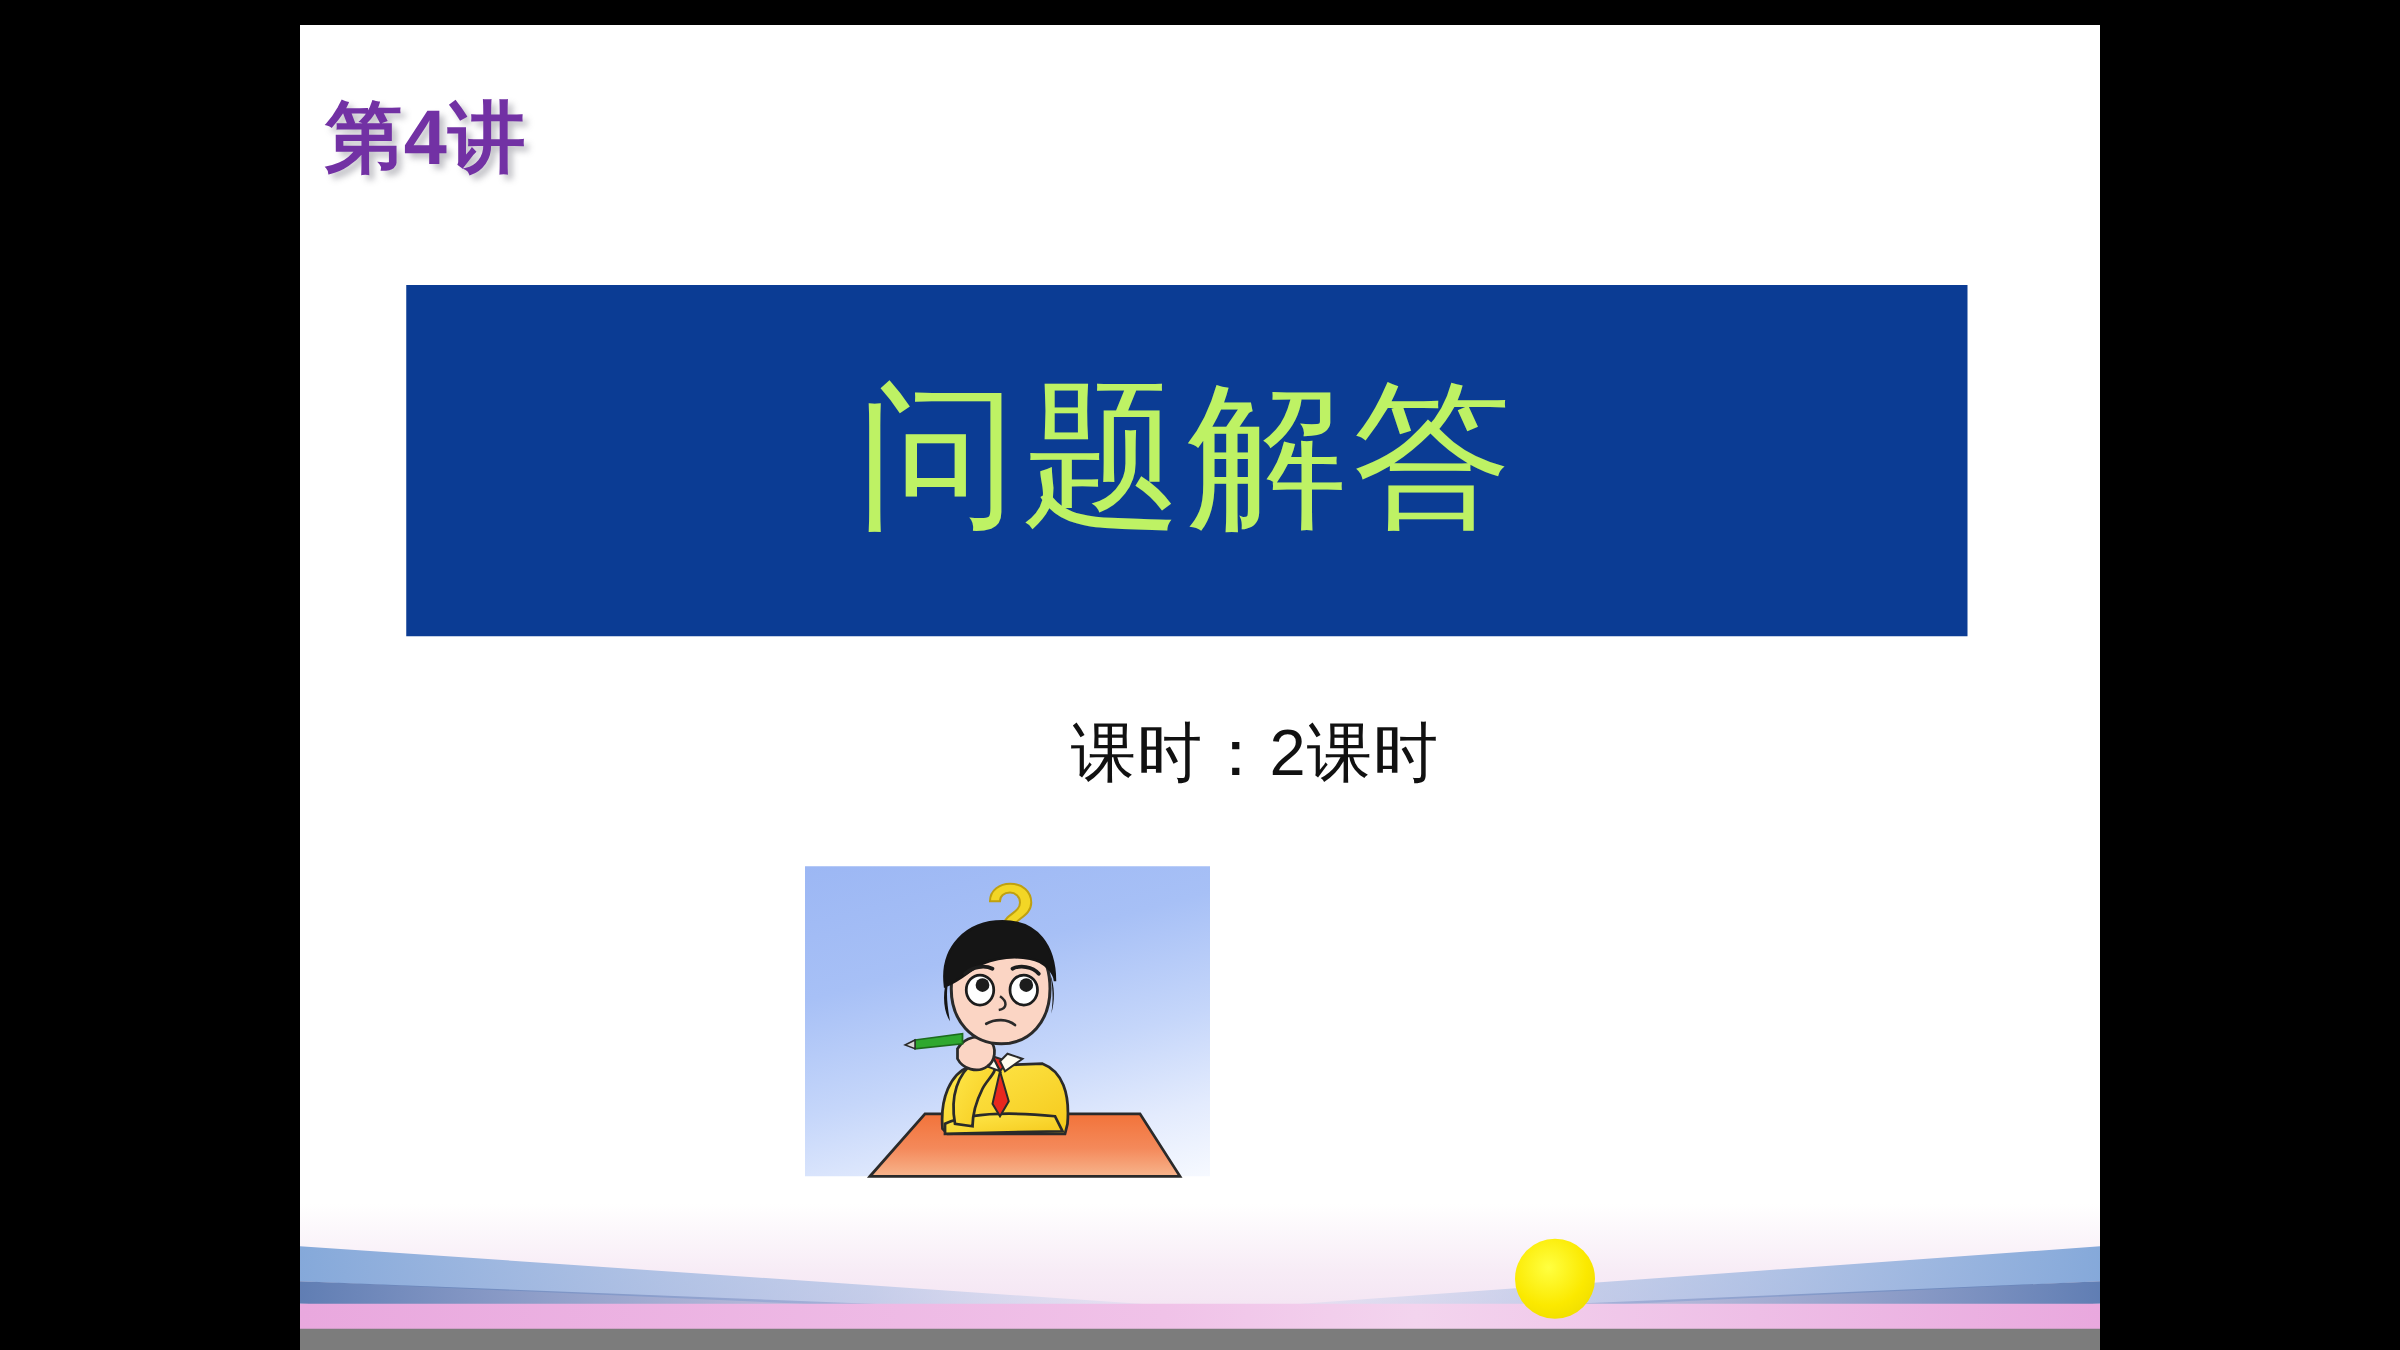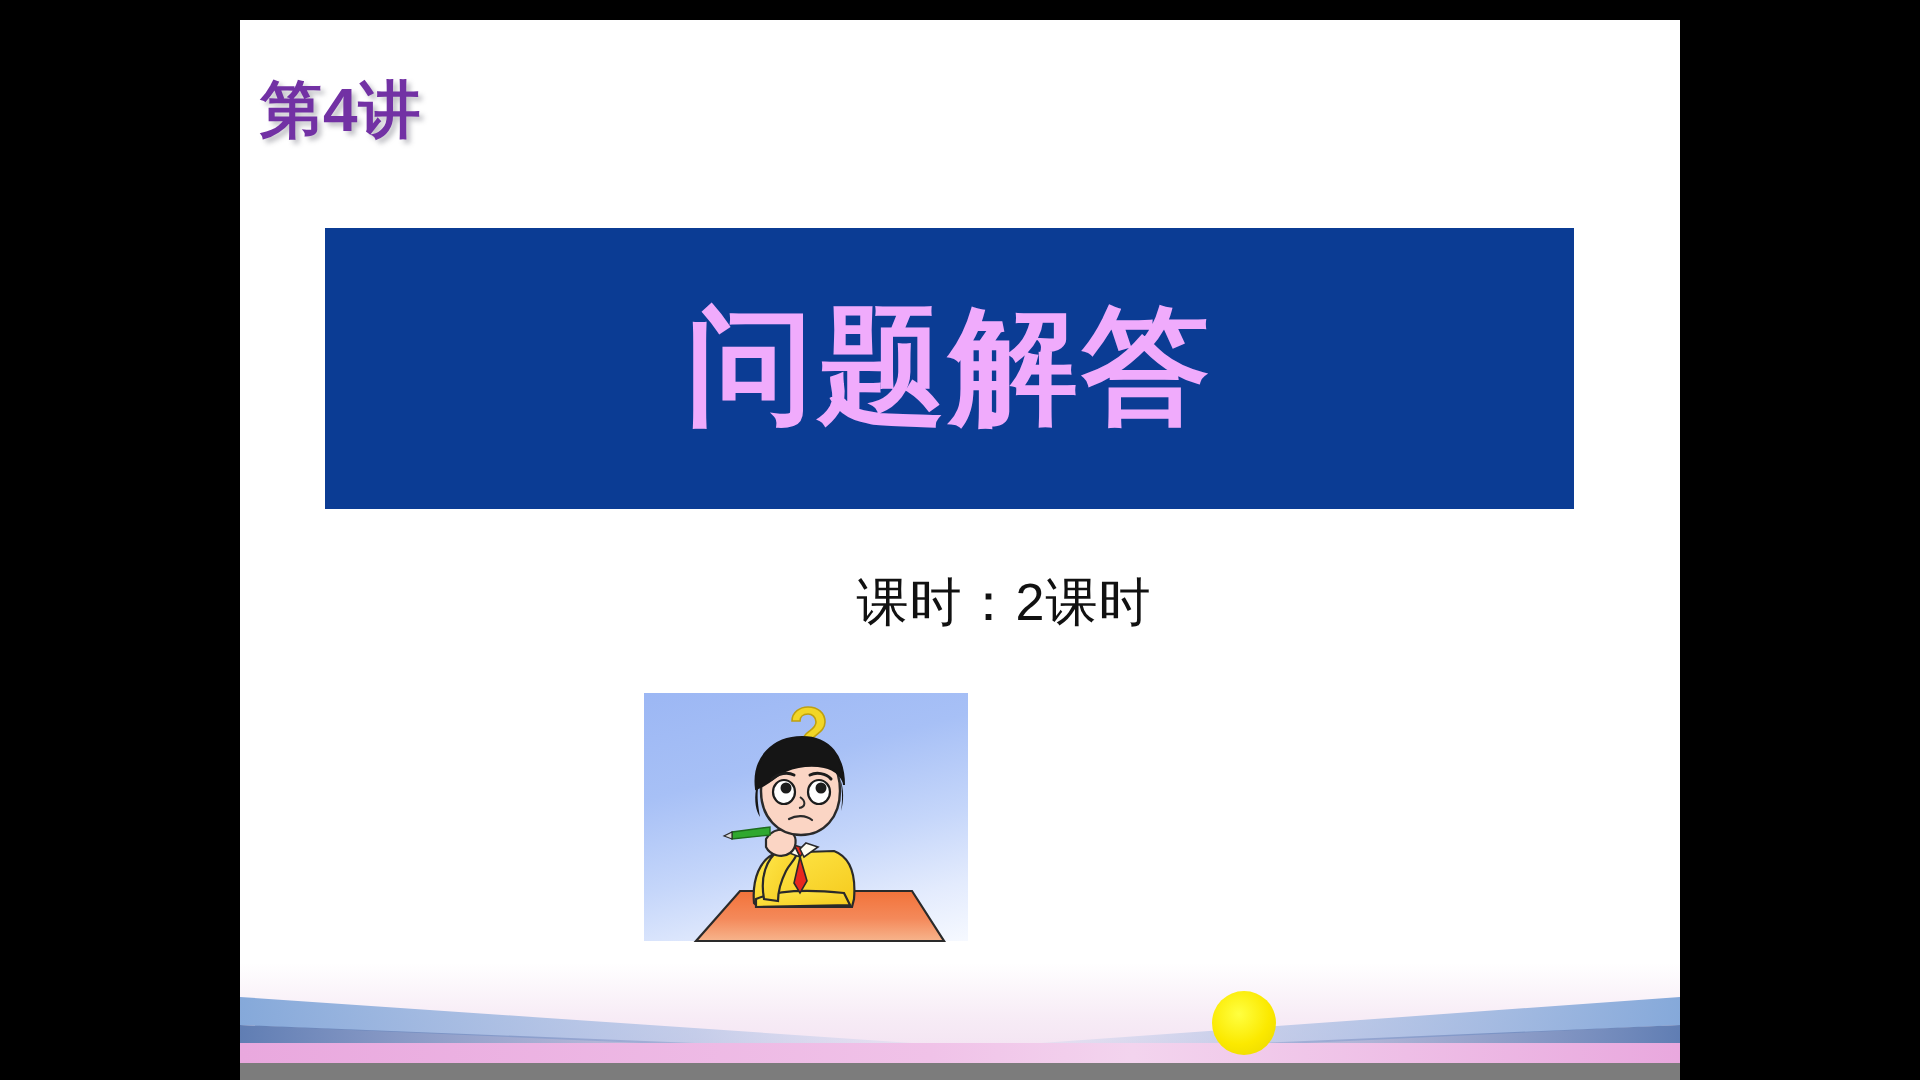--- a/index.html
+++ b/index.html
@@ -63,23 +63,23 @@
     left: 85px;
     top: 208px;
     width: 1249px;
     height: 281px;
     background: #0B3C94;
     display: flex;
     align-items: center;
     justify-content: center;
   }
   #banner-title {
-    color: #f0abfc;
+    color: #bef264;
     font-size: 128px;
-    font-weight: bold;
+    font-weight: normal;
     letter-spacing: 4px;
     line-height: 1;
     white-space: nowrap;
     margin-top: -6px;
   }
 
   
   #subtitle {
     position: absolute;
     left: 0;

